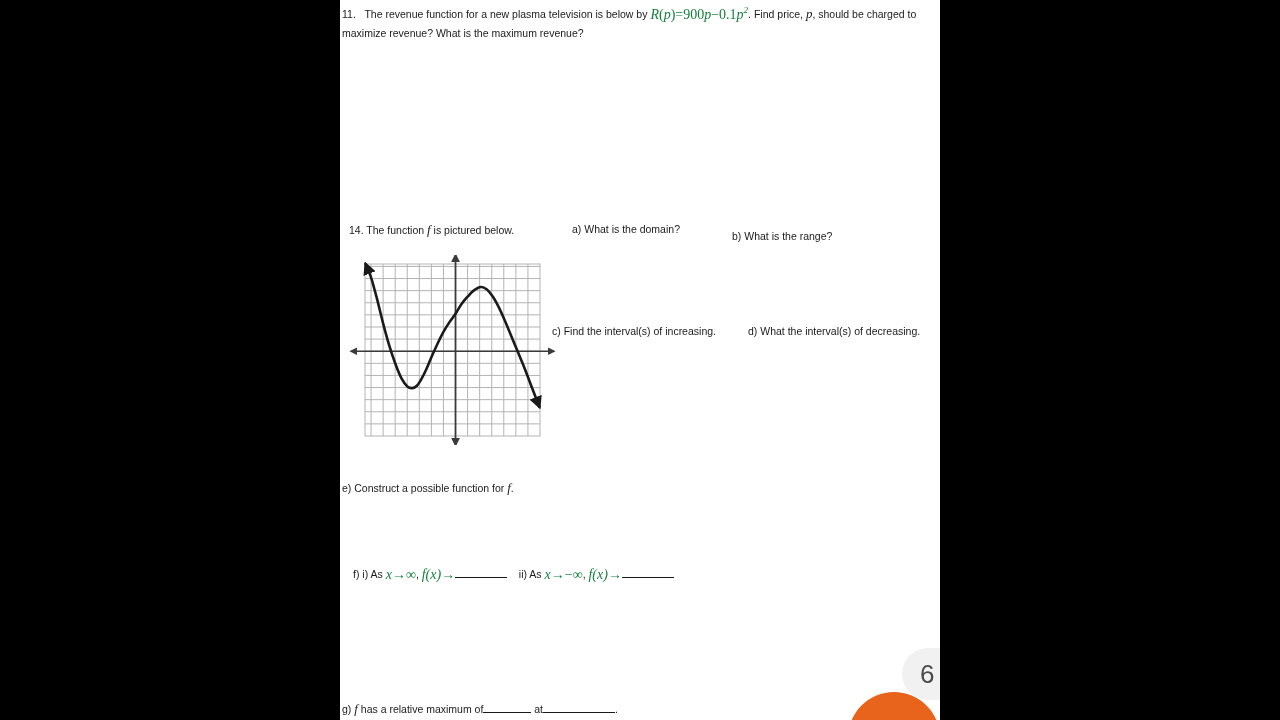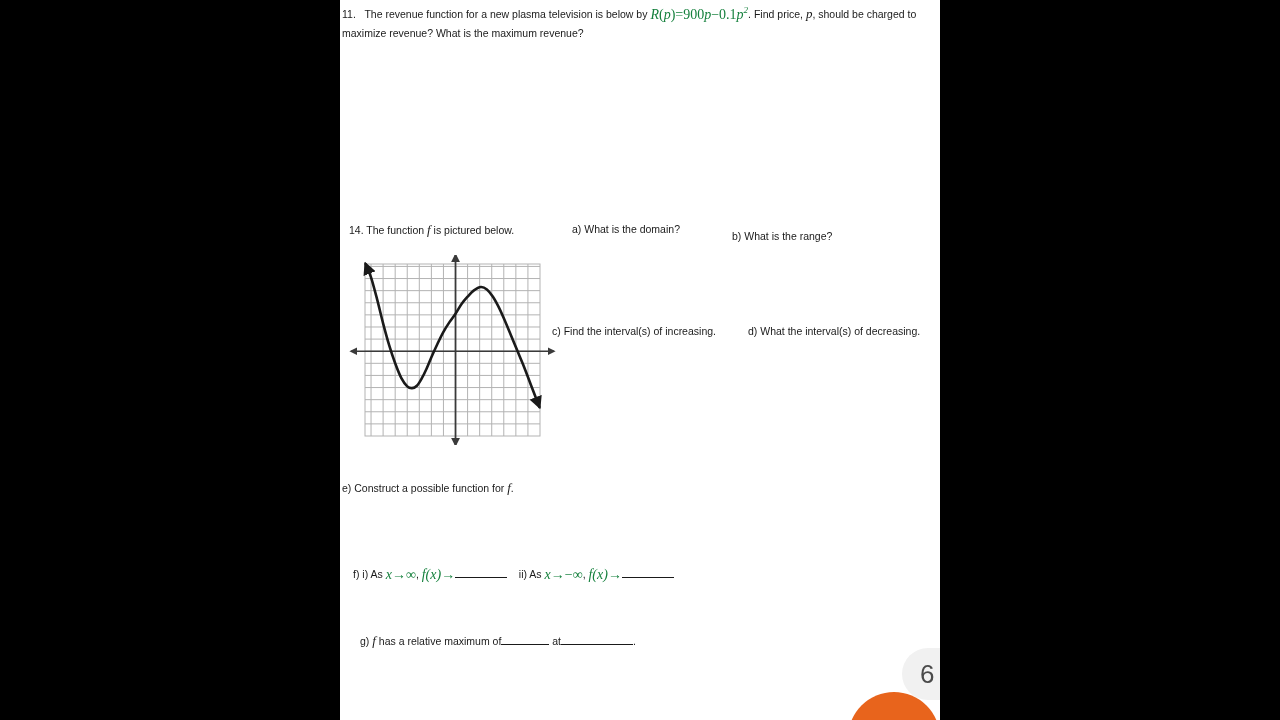--- a/index.html
+++ b/index.html
@@ -78,21 +78,21 @@
   }
 
   
   #q14-stem  { left: 9px;  top: 221px; }
   #q14-a     { left: 232px; top: 221px; }
   #q14-b     { left: 392px; top: 221px; margin-top: 7px; }
   #q14-c     { left: 212px; top: 323px; }
   #q14-d     { left: 408px; top: 323px; }
   #q14-e     { left: 2px;  top: 448px; margin-top: 31px; }
   #q14-f     { left: 13px;  top: 566px; }
-  #q14-g     { left: 2px;  top: 632px; margin-left: 18px; }
+  #q14-g     { left: 2px;  top: 700px; }
 
   
   #graph-wrap {
     position: absolute;
     left: 8px;
     top: 255px;
     width: 210px;
     height: 190px;
   }
   #graph-svg { display: block; }

